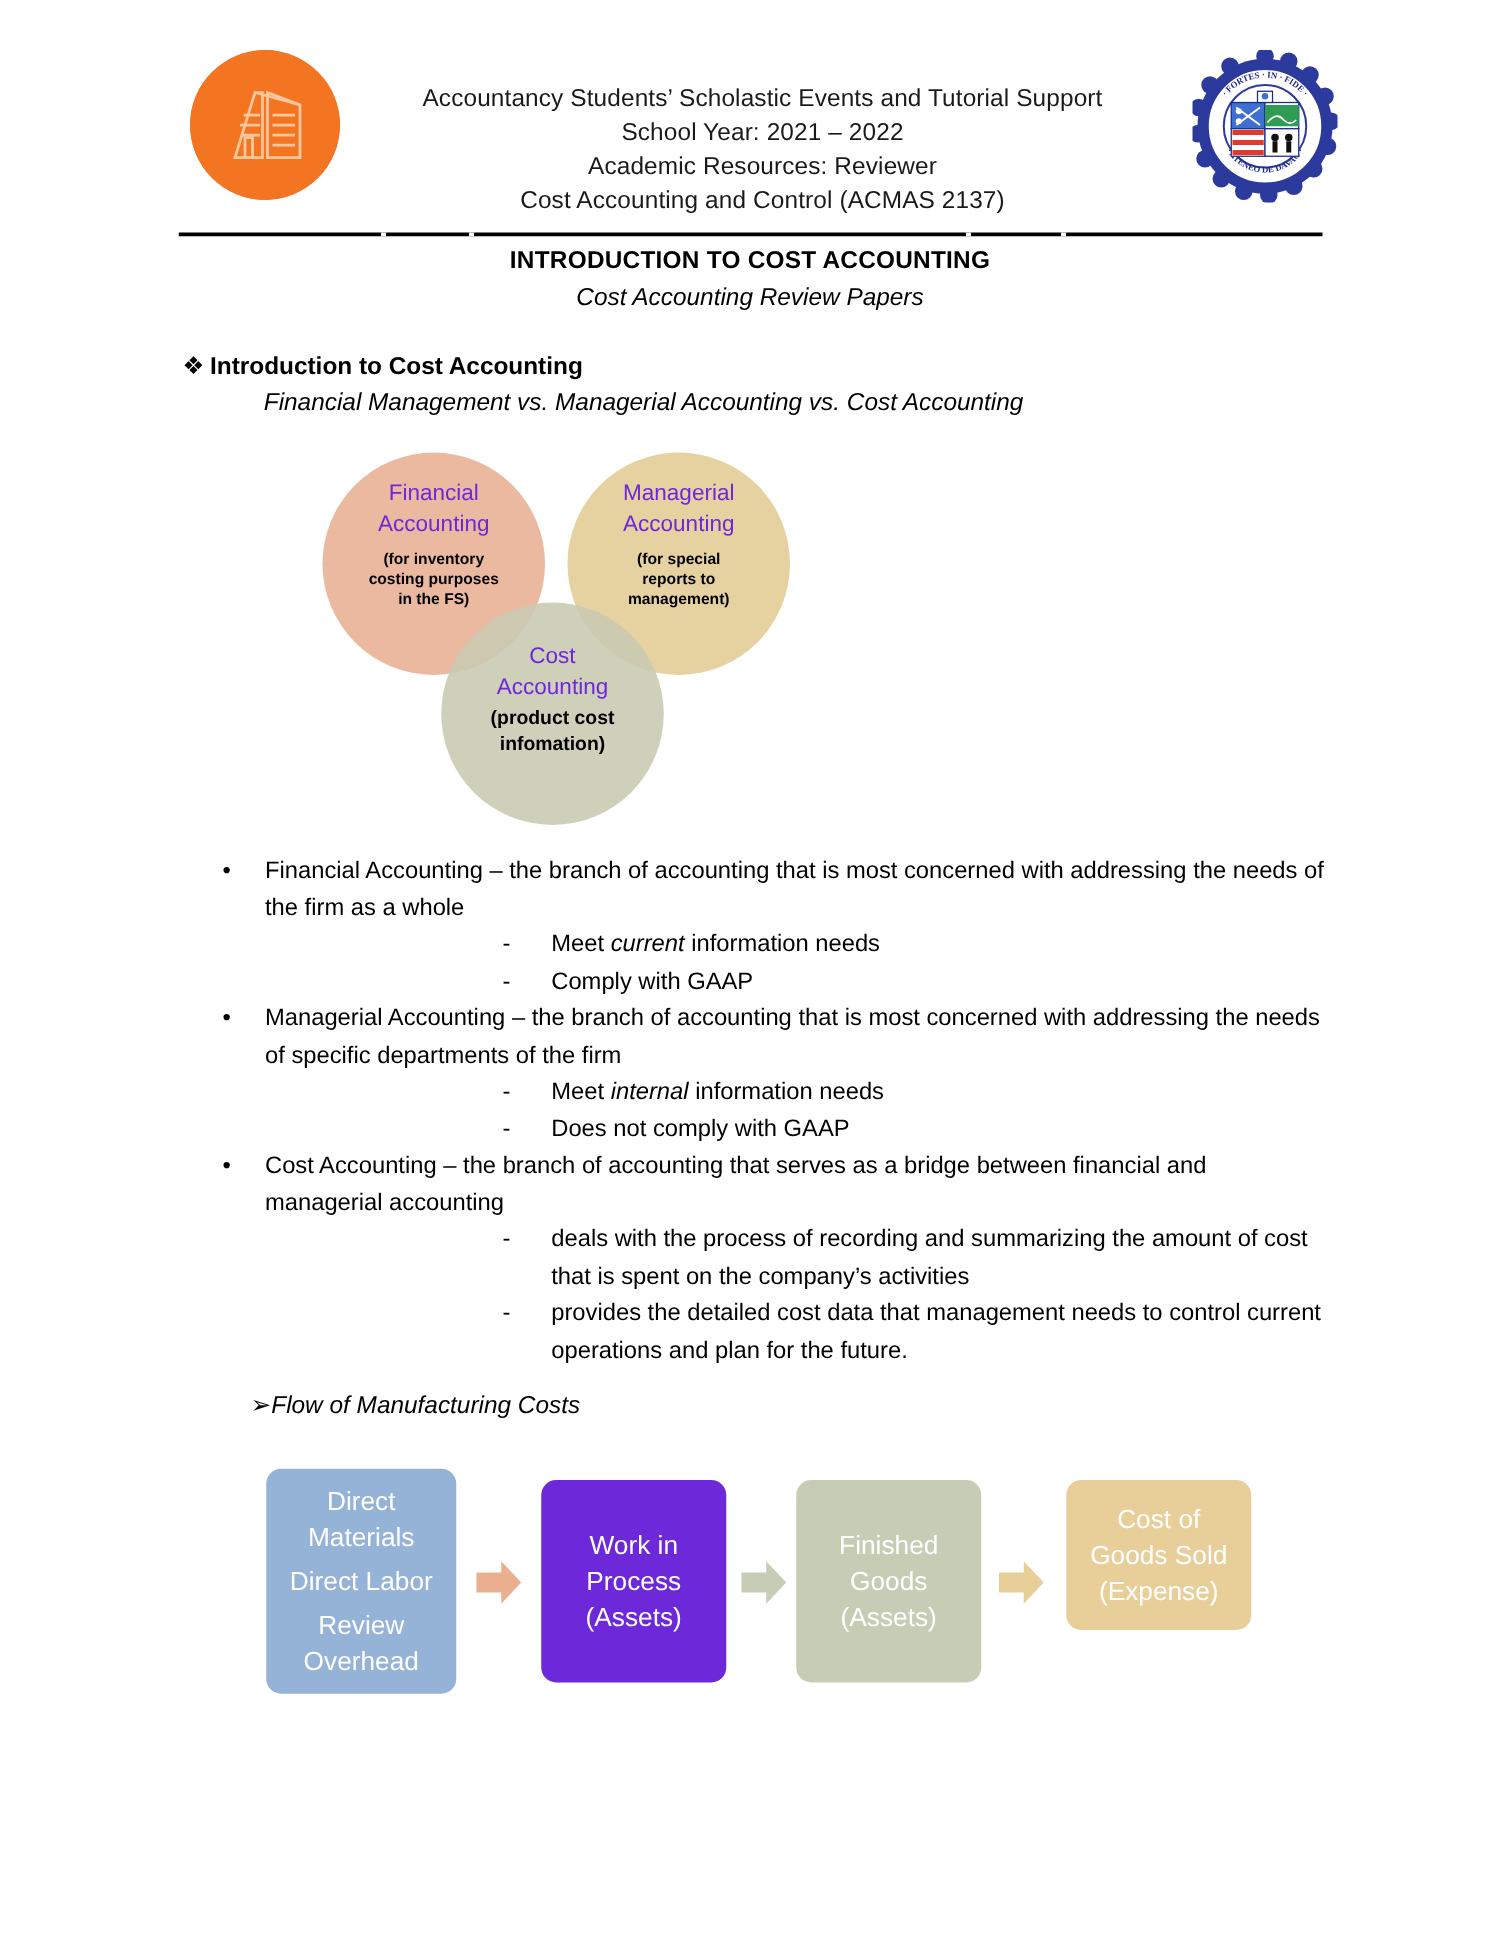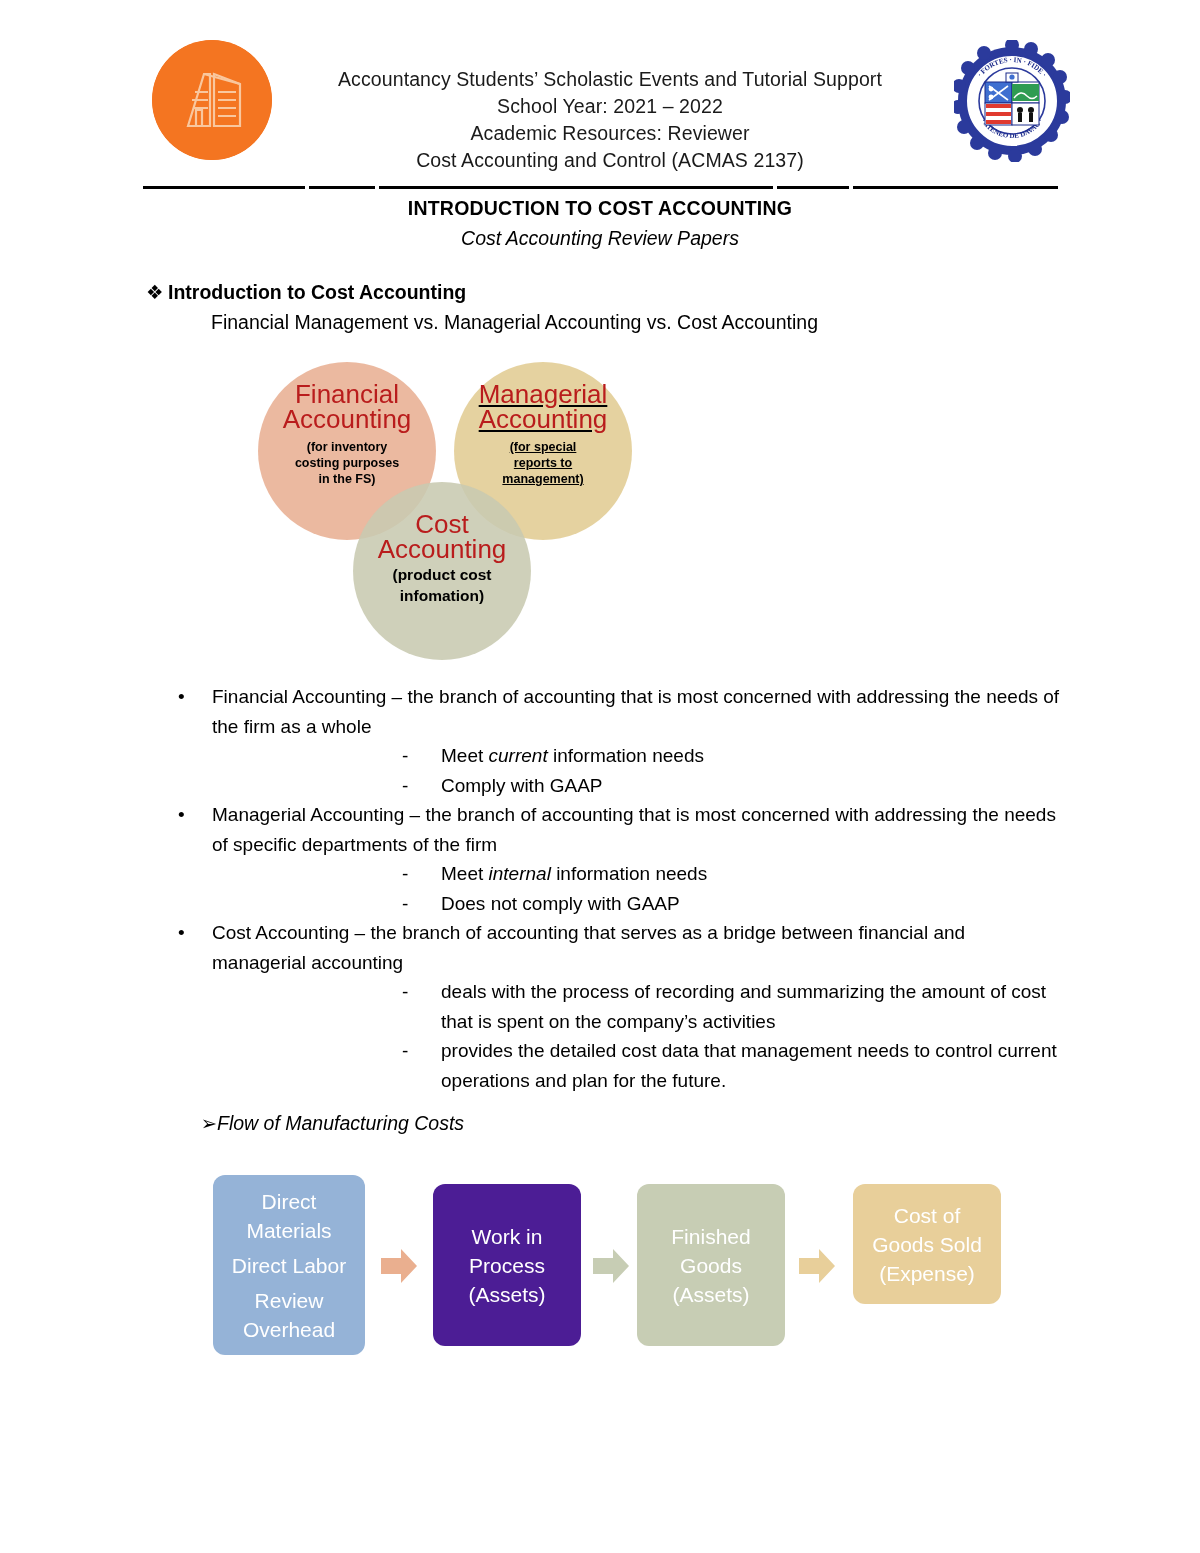--- a/index.html
+++ b/index.html
@@ -113,20 +113,21 @@
   .sec1-head .marker {
     display: inline-block;
     width: 22px;
     font-weight: normal;
   }
   .sec1-sub {
     position: absolute;
     left: 211px;
     top: 311px;
     font-size: 19.5px;
+    font-style: italic;
     white-space: nowrap;
     text-align: center;
   }
 
   
   .venn {
     position: absolute;
     left: 258px;
     top: 362px;
     width: 375px;
@@ -147,34 +148,34 @@
     left: 196px; top: 0px;
     width: 178px; height: 178px;
     background: rgba(227,206,152,0.92);
   }
   .c-cost {
     left: 95px; top: 120px;
     width: 178px; height: 178px;
     background: rgba(200,202,176,0.88);
   }
   .venn-title {
-    font-size: 26px;
+    font-size: 18px;
     line-height: 25px;
     font-weight: normal;
-    color: #b91c1c;
+    color: #6d28d9;
   }
   .venn-note {
     font-size: 12.5px;
     line-height: 16px;
     font-weight: bold;
     color: #000;
     margin-top: 7px;
   }
   .c-fin .inner { padding-top: 20px; }
-  .c-man .inner { padding-top: 20px; text-decoration: underline; }
+  .c-man .inner { padding-top: 20px; }
   .c-cost .inner { padding-top: 30px; }
   .c-cost .venn-note { font-size: 15.5px; line-height: 21px; margin-top: 2px; }
 
   
   .bullets {
     position: absolute;
     left: 170px;
     top: 682px;
     width: 890px;
     font-size: 19px;
@@ -243,21 +244,21 @@
     display: flex;
     flex-direction: column;
     align-items: flex-start;
     justify-content: center;
     box-sizing: border-box;
   }
   .fbox .lines { width: 100%; }
   .fbox .grp { margin: 6px 0; }
 
   .fb1 { left: 0px;   width: 152px; height: 180px; background: #95B3D7; }
-  .fb2 { left: 220px; width: 148px; height: 162px; top: 9px;  background: #4c1d95; }
+  .fb2 { left: 220px; width: 148px; height: 162px; top: 9px;  background: #6d28d9; }
   .fb3 { left: 424px; width: 148px; height: 162px; top: 9px;  background: #C7CDB4; }
   .fb4 { left: 640px; width: 148px; height: 120px; top: 9px;  background: #E8CF9A; }
 
   .farrow {
     position: absolute;
     top: 74px;
     width: 36px;
     height: 34px;
   }
   .fa1 { left: 168px; }

